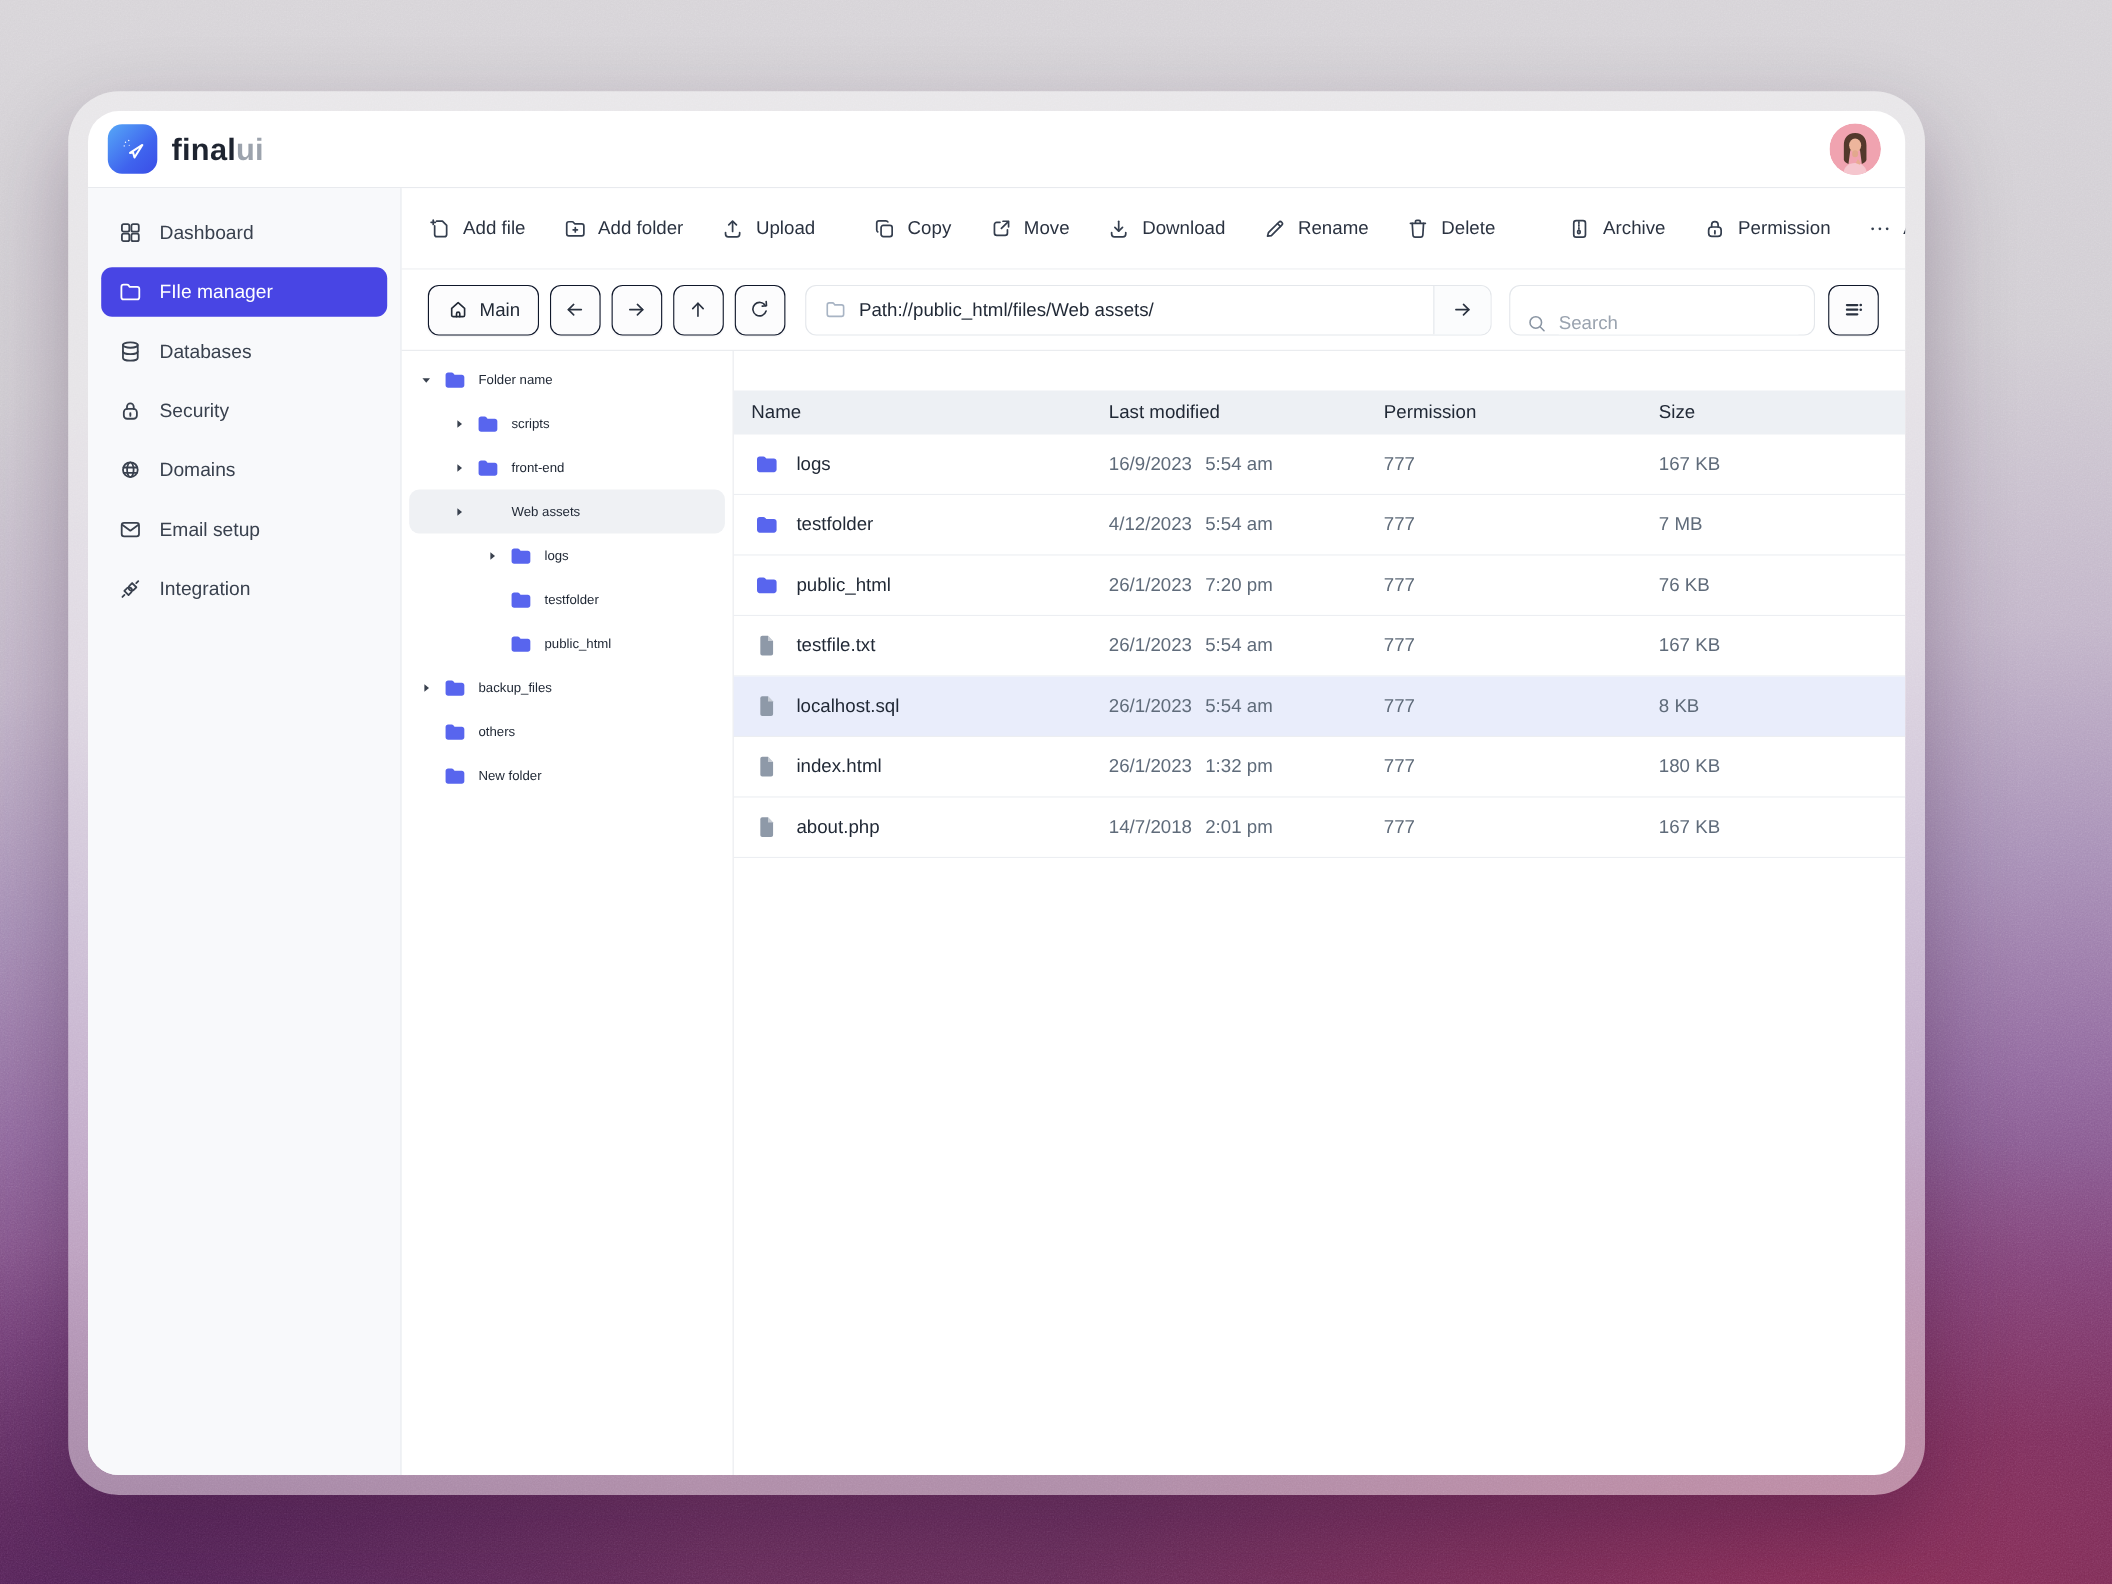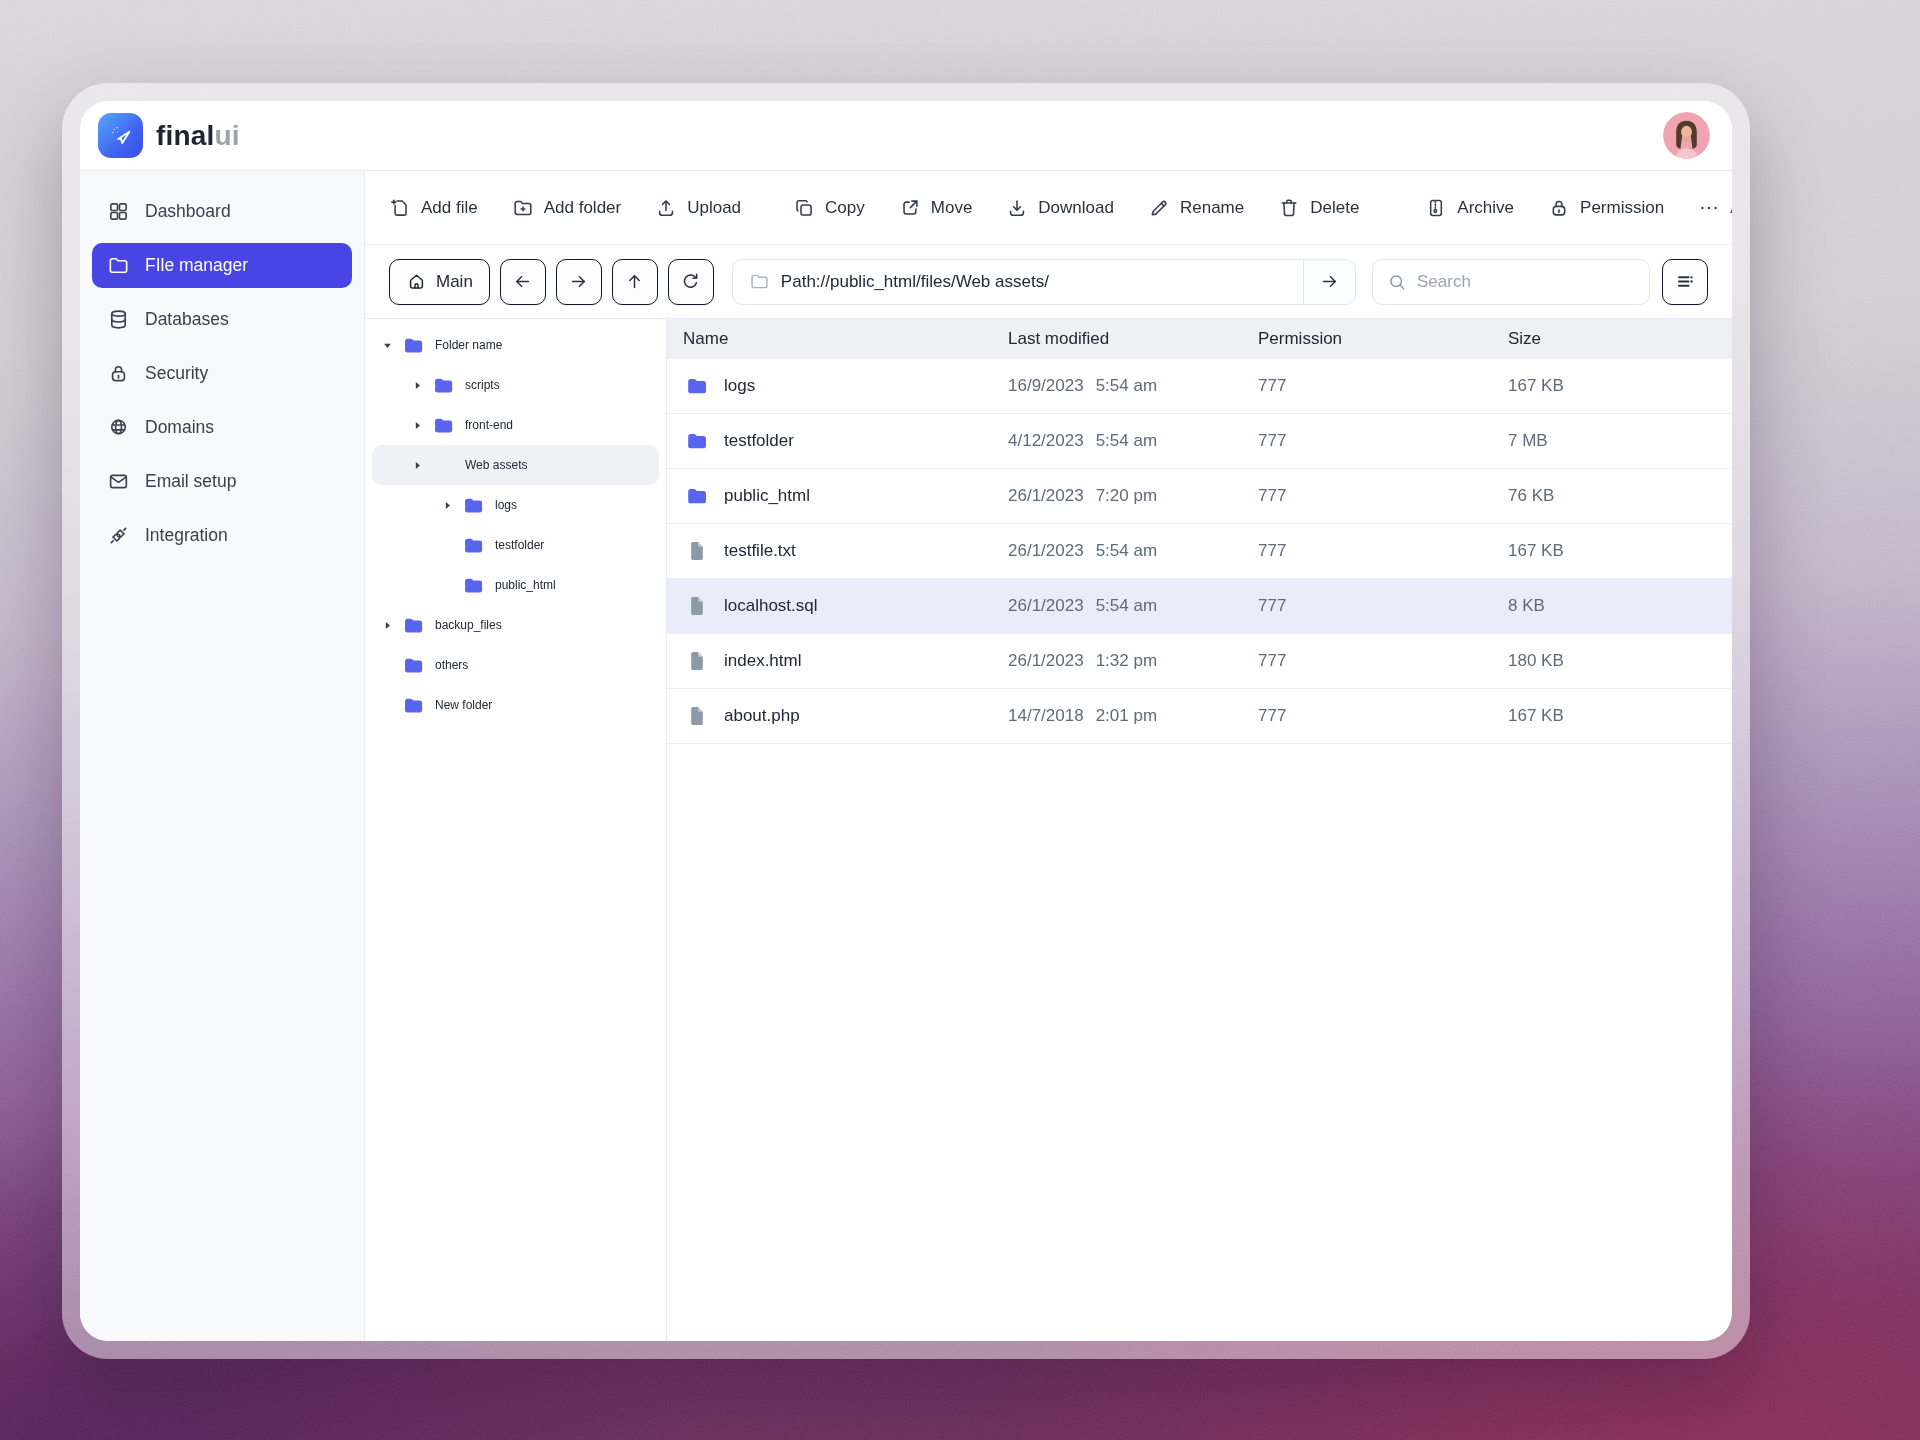--- a/index.html
+++ b/index.html
@@ -60,37 +60,37 @@
   .main-btn { padding:0 16px; gap:9px; font-size:17px; font-weight:500; color:#212936; }
   .path-group { flex:1; height:46px; margin-left:8px; border:1px solid #E4E7EB; border-radius:10px;
     display:flex; align-items:center; overflow:hidden; background:#fff; }
   .path-field { flex:1; display:flex; align-items:center; gap:11px; padding:0 16px; }
   .path-field .ic { width:21px; height:21px; display:flex; color:#A8B4C4; }
   .path-input { border:none; outline:none; flex:1; font-size:17px; color:#212936; font-family:inherit; background:transparent; }
   .go-btn { width:52px; align-self:stretch; border-left:1px solid #E4E7EB; background:#FBFCFD;
     display:flex; align-items:center; justify-content:center; color:#2A3240; cursor:pointer; }
   .go-btn .ic { width:21px; height:21px; display:flex; }
   .search-box { width:278px; height:46px; border:1px solid #E4E7EB; border-radius:10px; background:#fff;
-    display:flex; align-items:center; gap:10px; padding:0 14px; margin-left:6px; }
+    display:flex; align-items:flex-end; gap:10px; padding:0 14px; margin-left:6px; }
   .search-box .ic { width:20px; height:20px; display:flex; color:#8A95A3; }
   .search-input { border:none; outline:none; flex:1; width:100%; font-size:17px; color:#212936; font-family:inherit; }
   .search-input::placeholder { color:#9AA3AF; }
   .view-btn { margin-left:2px; }
 
   
   .workspace { flex:1; display:flex; border-top:1px solid #E8EAEE; min-height:0; }
   .tree { flex:0 0 302px; border-right:1px solid #E8EAEE; padding:6px 7px; overflow:hidden; }
   .tree-row { height:40px; display:flex; align-items:center; border-radius:9px; cursor:pointer; }
   .tree-row.selected { background:#EFF1F4; }
   .tree-caret { flex:0 0 15px; width:15px; height:15px; margin-right:7px; color:#39414E; display:flex; }
   .tree-caret svg { width:15px; height:15px; }
   .tree-folder { flex:0 0 23px; width:23px; height:23px; margin-right:10px; color:#5865EE; display:flex; }
   .tree-label { font-size:12px; color:#212936; white-space:nowrap; }
 
-  .filetable { flex:1; display:flex; flex-direction:column; min-width:0; }
+  .filetable { flex:1; display:flex; flex-direction:column; min-width:0;margin-top:36px; }
   .ft-header { flex:0 0 40px; background:#EDF0F4; display:flex; align-items:center; font-size:17px; font-weight:500; color:#212936; }
   .ft-row { flex:0 0 55px; height:55px; display:flex; align-items:center; border-bottom:1px solid #ECEEF2; font-size:17px; cursor:pointer; }
   .ft-row.highlighted { background:#E9EDFB; }
   .col-name { flex:1; min-width:0; display:flex; align-items:center; gap:15px; padding-left:18px; color:#212936; }
   .ft-header .col-name { padding-left:16px; }
   .ft-icon { width:24px; height:24px; display:flex; }
   .ft-icon.folder { color:#5865EE; }
   .ft-icon.file { color:#8E99A8; }
   .col-mod { flex:0 0 250px; display:flex; gap:12px; color:#5F6B7A; }
   .ft-header .col-mod { color:#212936; }

